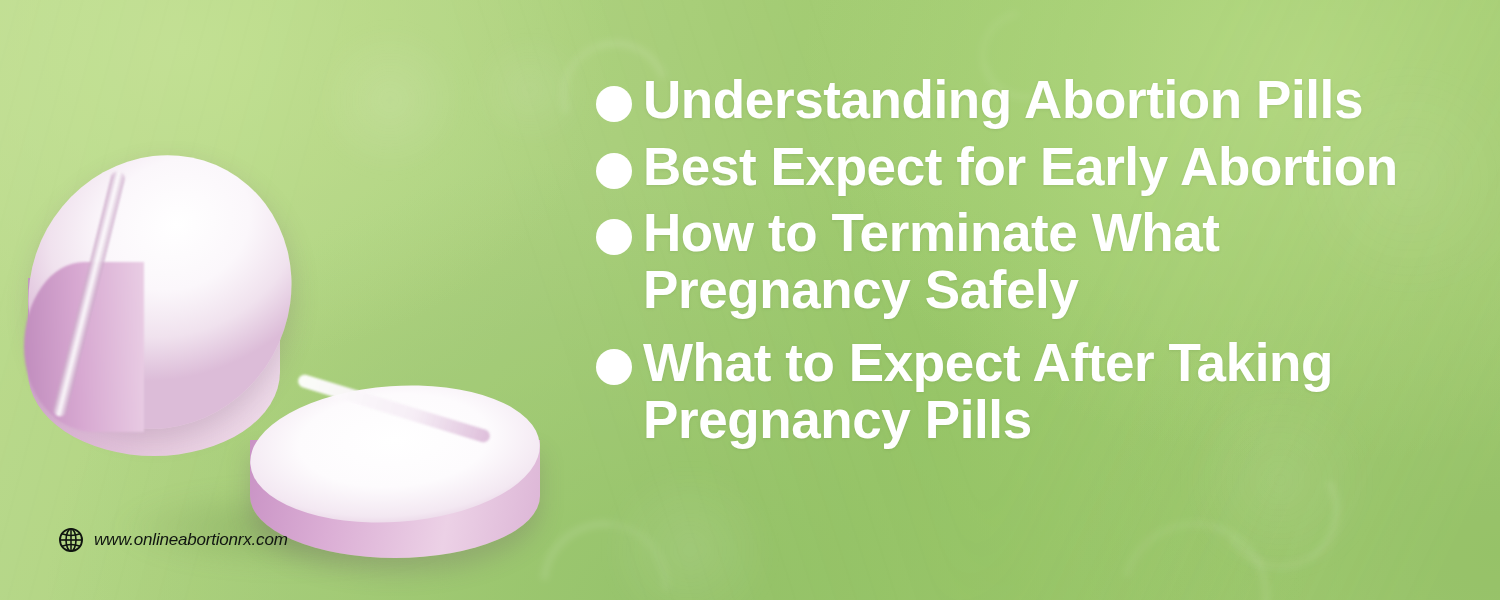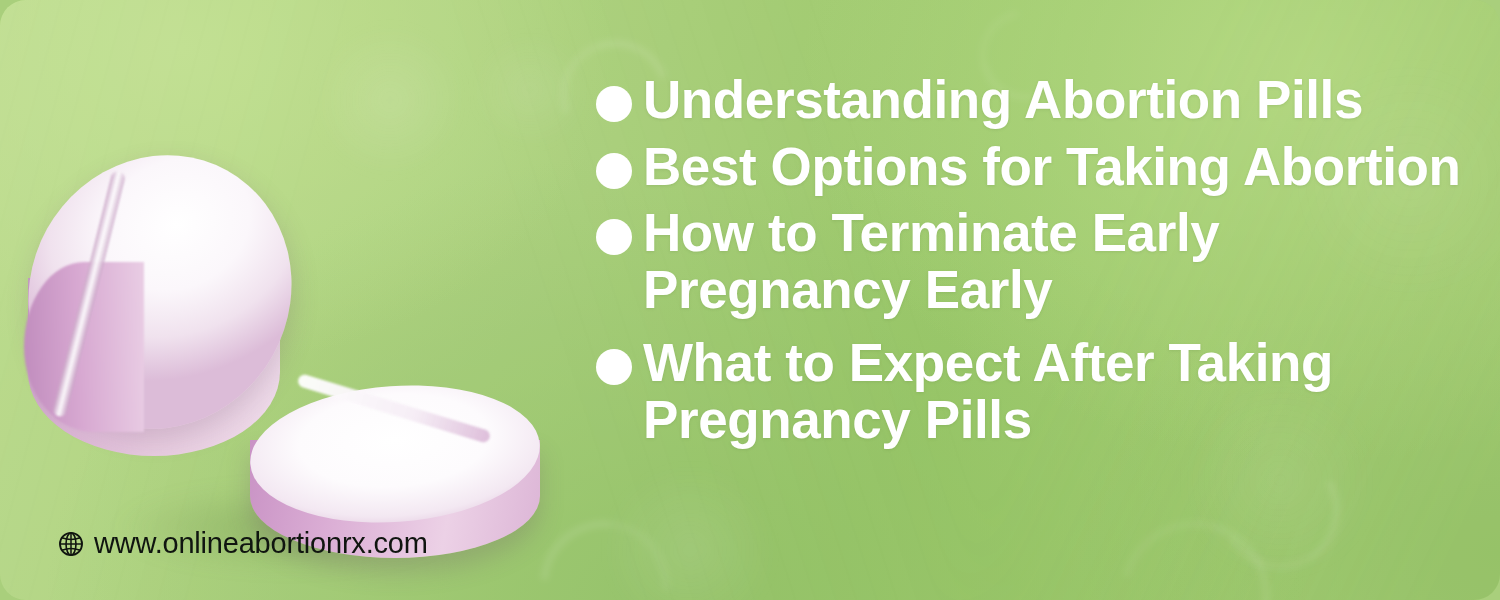--- a/index.html
+++ b/index.html
@@ -8,21 +8,20 @@
     font-family:"Liberation Sans", sans-serif;
     background:#a9cf7c;
   }
 
   #banner {
     position:relative;
     width:1500px;
     height:600px;
     overflow:hidden;
     background:#a9cf7c;
-    border-radius:26px;
   }
 
   
   .bg-base {
     position:absolute; inset:0;
     background:
       radial-gradient(ellipse 700px 520px at 12% 8%,  #bcdd88 0%, rgba(188,221,136,0) 62%),
       radial-gradient(ellipse 800px 600px at 88% 12%, #b5d983 0%, rgba(181,217,131,0) 65%),
       radial-gradient(ellipse 900px 640px at 45% 100%, #8fbf60 0%, rgba(143,191,96,0) 70%),
       radial-gradient(ellipse 600px 420px at 100% 92%, #9bc76d 0%, rgba(155,199,109,0) 72%),
@@ -126,23 +125,24 @@
 
   
   #url-bar {
     position:absolute; left:58px; top:527px;
     display:flex; align-items:center;
   }
   #globe { flex:0 0 auto; width:26px; height:26px; margin-right:10px; display:block; }
   #url-text {
     color:#101510;
     font-family:"Liberation Sans", sans-serif;
-    font-size:29px;
+    font-size:17px;
     letter-spacing:-0.2px;
     white-space:nowrap;
+    font-style:italic;
   }
 </style>
 </head>
 <body>
 
 <div id="banner">
 
   <div class="bg-base"></div>
   <div class="bg-sweep"></div>
 
@@ -172,26 +172,26 @@
 
   <div id="list">
 
     <div class="item">
       <span class="bullet"></span>
       <span class="item-text">Understanding Abortion Pills</span>
     </div>
 
     <div class="item">
       <span class="bullet"></span>
-      <span class="item-text">Best Options for Taking Abortion</span>
-    </div>
-
-    <div class="item">
-      <span class="bullet"></span>
-      <span class="item-text">How to Terminate Early Pregnancy Early</span>
+      <span class="item-text">Best Expect for Early Abortion</span>
+    </div>
+
+    <div class="item">
+      <span class="bullet"></span>
+      <span class="item-text">How to Terminate What Pregnancy Safely</span>
     </div>
 
     <div class="item">
       <span class="bullet"></span>
       <span class="item-text">What to Expect After Taking Pregnancy Pills</span>
     </div>
 
   </div>
 
   <div id="url-bar">

